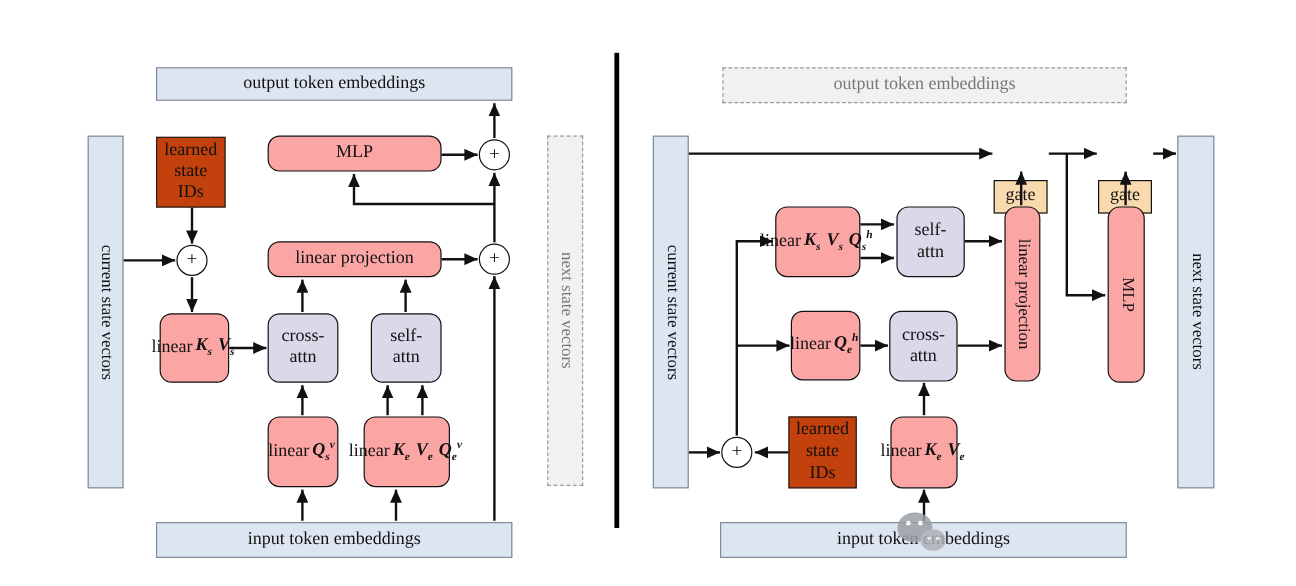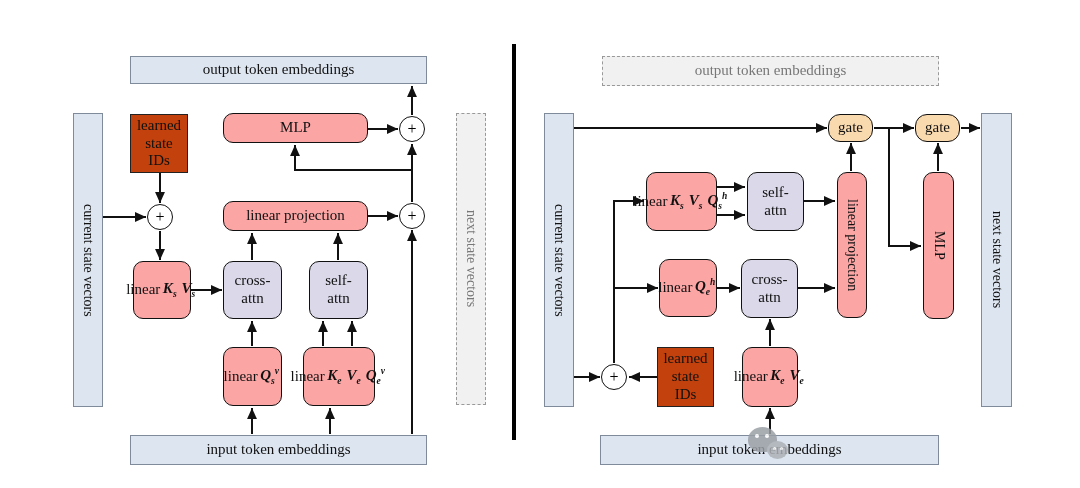--- a/index.html
+++ b/index.html
@@ -3,21 +3,21 @@
 <meta charset="utf-8">
 <style>
   html,body{margin:0;padding:0;background:#fff;}
   .canvas{position:relative;width:1080px;height:488px;background:#ffffff;overflow:hidden;
           font-family:"Liberation Serif",serif;padding-left:16px;}
   .box{position:absolute;box-sizing:border-box;display:flex;align-items:center;justify-content:center;
        text-align:center;font-size:15px;color:#111;line-height:1.18;z-index:1;}
   .blue{background:#dde5f0;border:1px solid #7f8b9a;}
   .green{background:#fca5a5;border:1.7px solid #111;border-radius:10px;}
   .purple{background:#dbd8e9;border:1.7px solid #111;border-radius:10px;}
-  .orange{background:#f9d9ae;border:1.7px solid #111;border-radius:12px;}
+  .orange{background:#f9d9ae;border:1.7px solid #111;border-radius:0;margin-top:36px;}
   .yellow{background:#c2410c;border:1.2px solid #222;}
   .gray-dashed{background:#f1f1f1;border:1.5px dashed #999;color:#777;}
   .vert{writing-mode:vertical-rl;}
   .pre{white-space:pre-line;}
   .col{flex-direction:row;}
   .plus{position:absolute;box-sizing:border-box;width:26px;height:26px;border-radius:50%;background:#fff;
         border:1.5px solid #111;display:flex;align-items:center;justify-content:center;
         font-size:16px;z-index:2;}
   .math{display:block;}
   .mtok{font-weight:bold;font-style:italic;margin:0 2.5px;}

